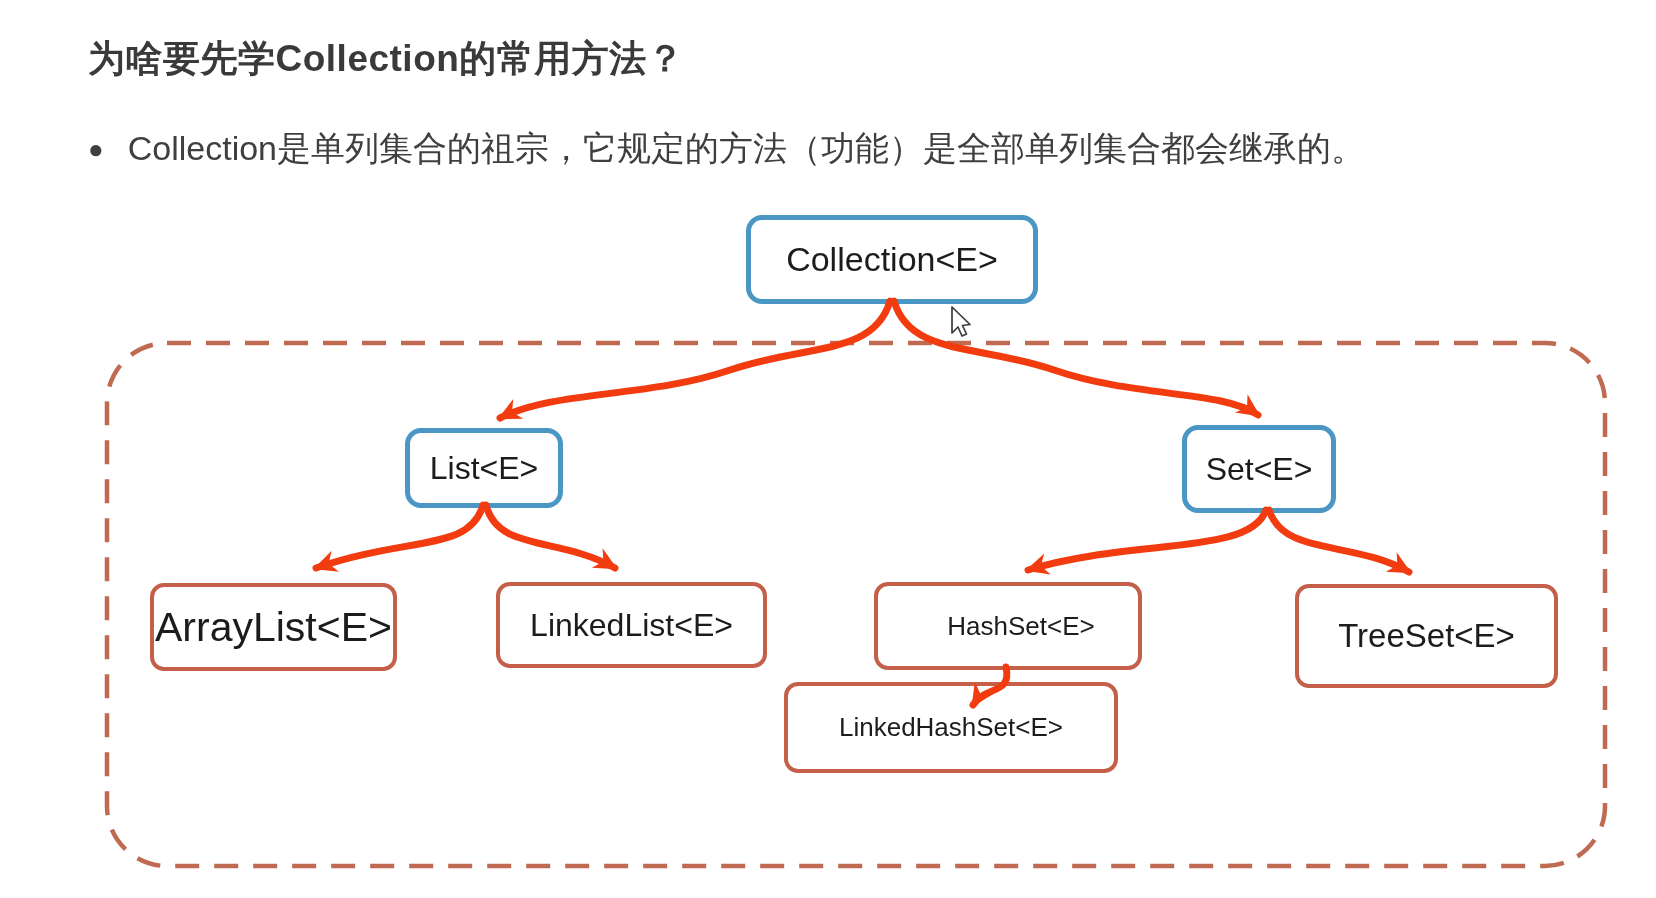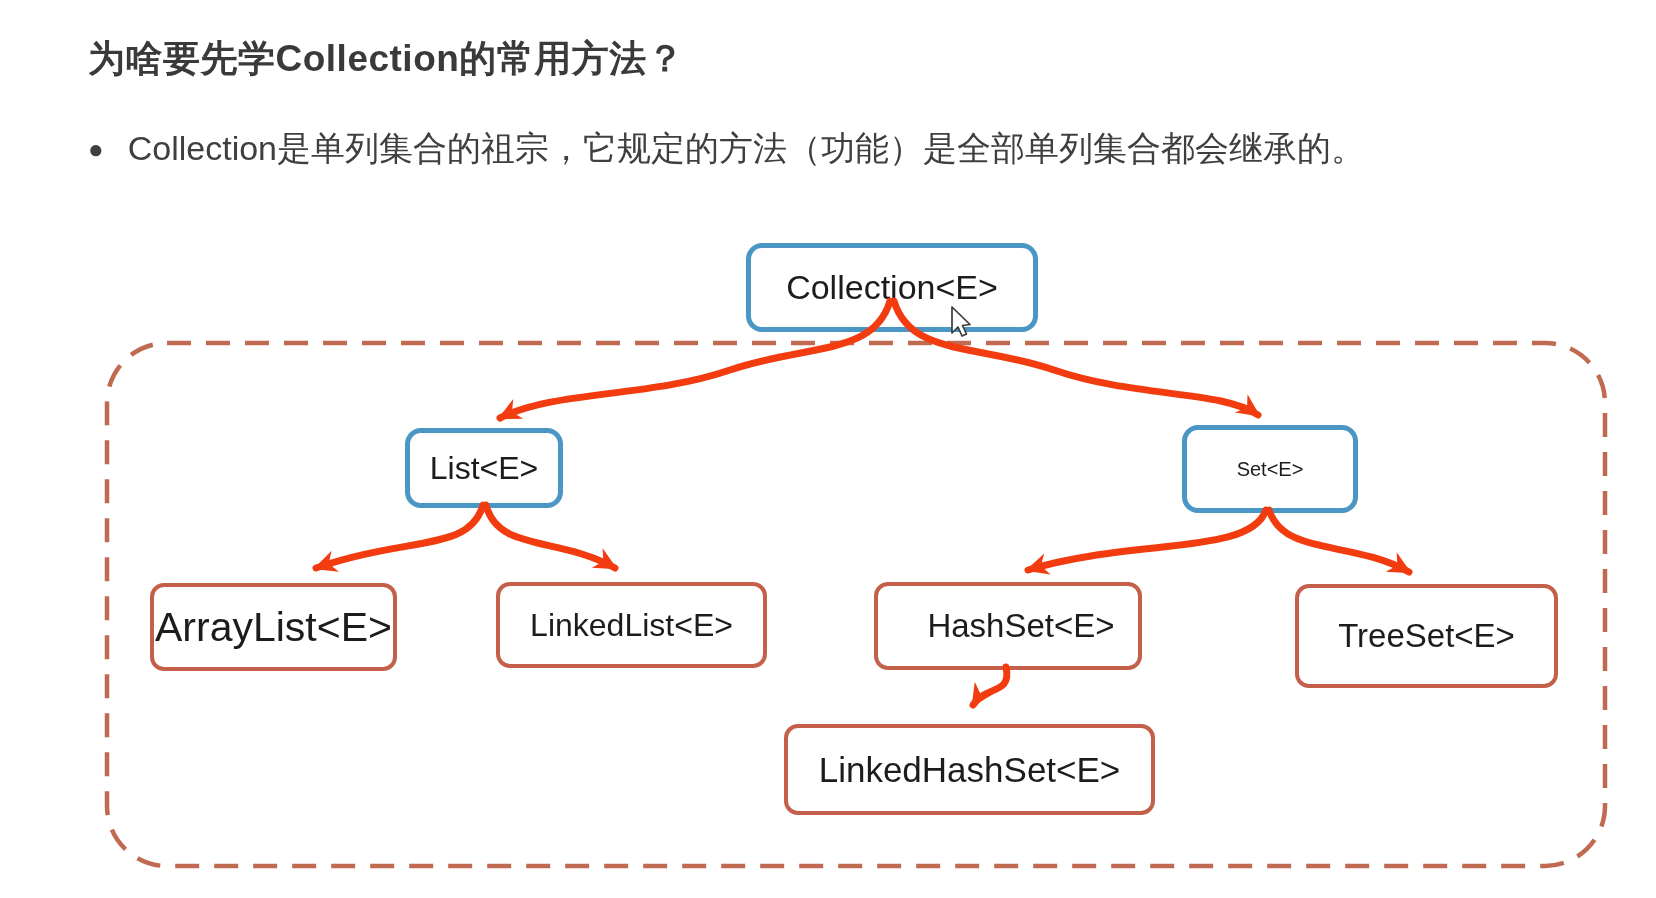--- a/index.html
+++ b/index.html
@@ -30,28 +30,28 @@
 
   .node{
     position:absolute;z-index:2;
     display:flex;align-items:center;justify-content:center;
     background:#fff;color:var(--text);
     box-sizing:border-box;white-space:nowrap;
   }
   .node.blue{border:5px solid var(--blue);border-radius:16px;}
   .node.red{border:4px solid var(--red);border-radius:14px;}
 
-  #node-collection   {left:746px; top:215px; width:292px; height:89px; font-size:34px;margin-top:28px;}
+  #node-collection   {left:746px; top:215px; width:292px; height:89px; font-size:34px;}
   #node-list         {left:405px; top:428px; width:158px; height:80px; font-size:32px;}
-  #node-set          {left:1182px;top:425px; width:176px; height:88px; font-size:20px;}
+  #node-set          {left:1182px;top:425px; width:154px; height:88px; font-size:32px;}
   #node-arraylist    {left:150px; top:583px; width:247px; height:88px; font-size:41px;}
   #node-linkedlist   {left:496px; top:582px; width:271px; height:86px; font-size:32px;}
-  #node-hashset      {left:874px; top:582px; width:268px; height:88px; font-size:33px;padding-left:26px;}
+  #node-hashset      {left:874px; top:582px; width:268px; height:88px; font-size:26px;padding-left:26px;}
   #node-treeset      {left:1295px;top:584px; width:263px; height:104px; font-size:33px;}
-  #node-linkedhashset{left:784px; top:724px; width:371px; height:91px; font-size:35px;}
+  #node-linkedhashset{left:784px; top:682px; width:334px; height:91px; font-size:26px;}
 
   svg.overlay{
     position:absolute;left:0;top:0;z-index:5;
     pointer-events:none;
   }
 </style>
 </head>
 <body>
 
 <div class="stage">

